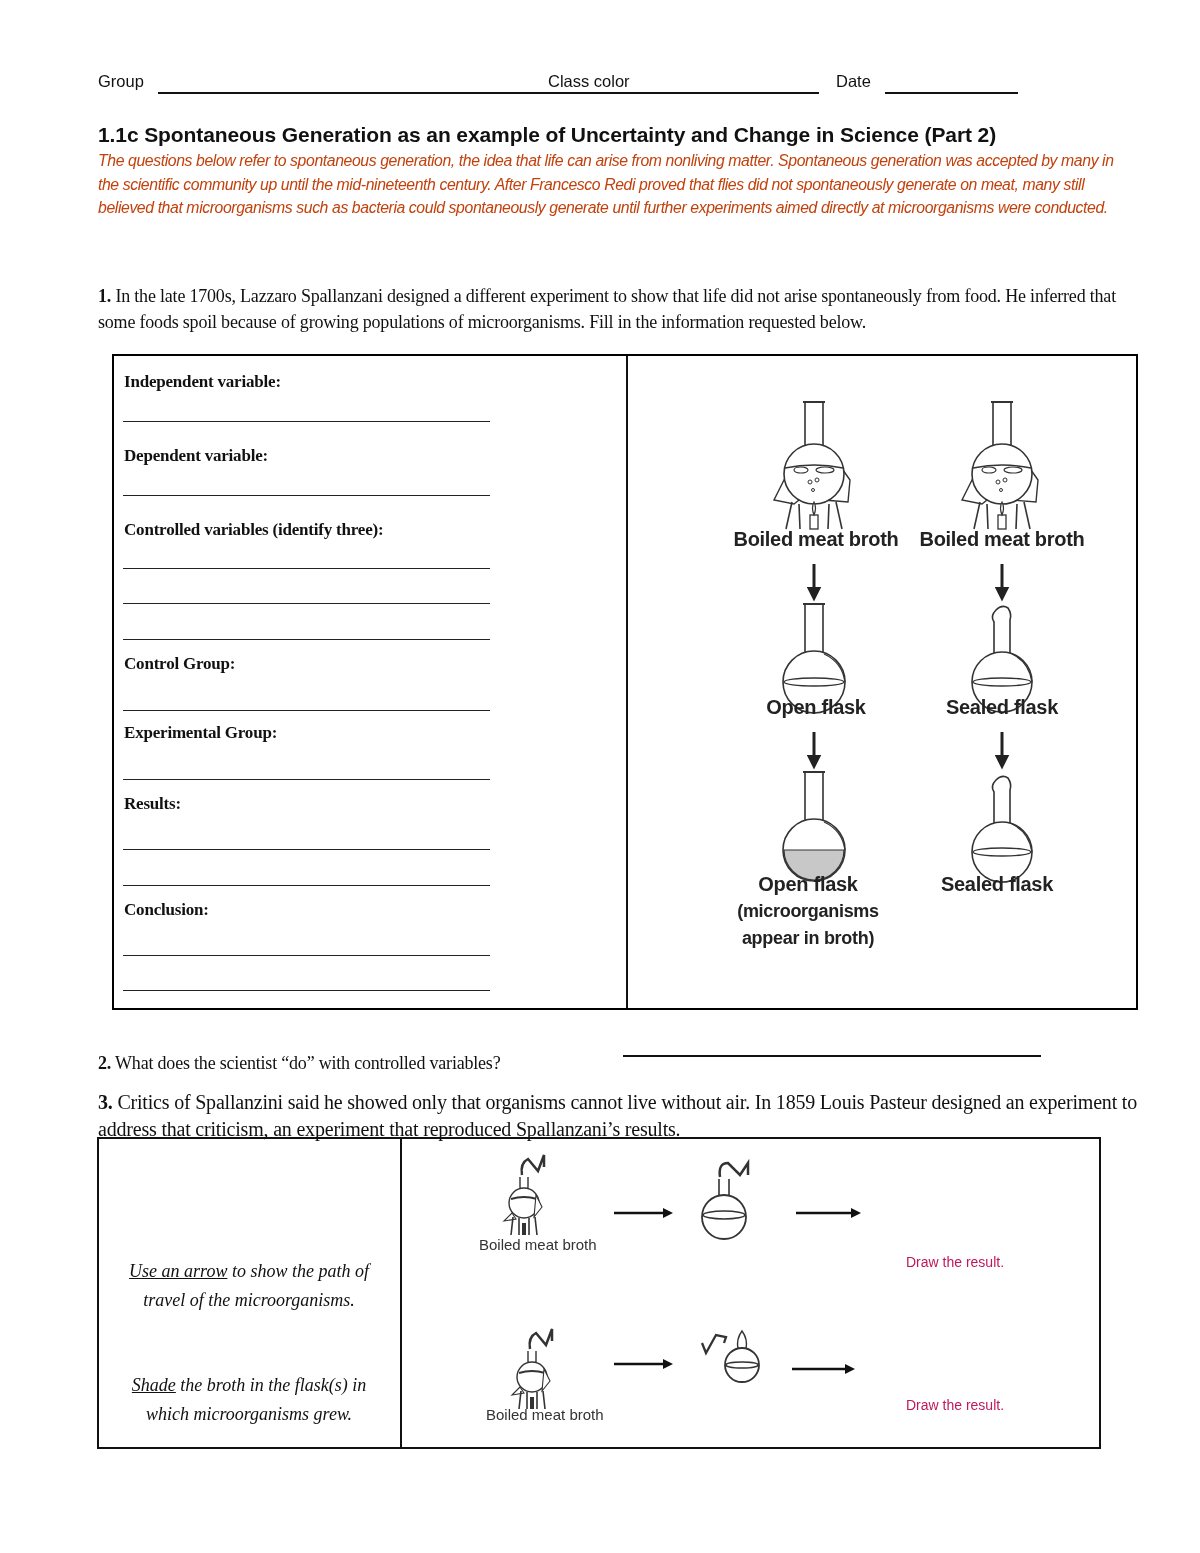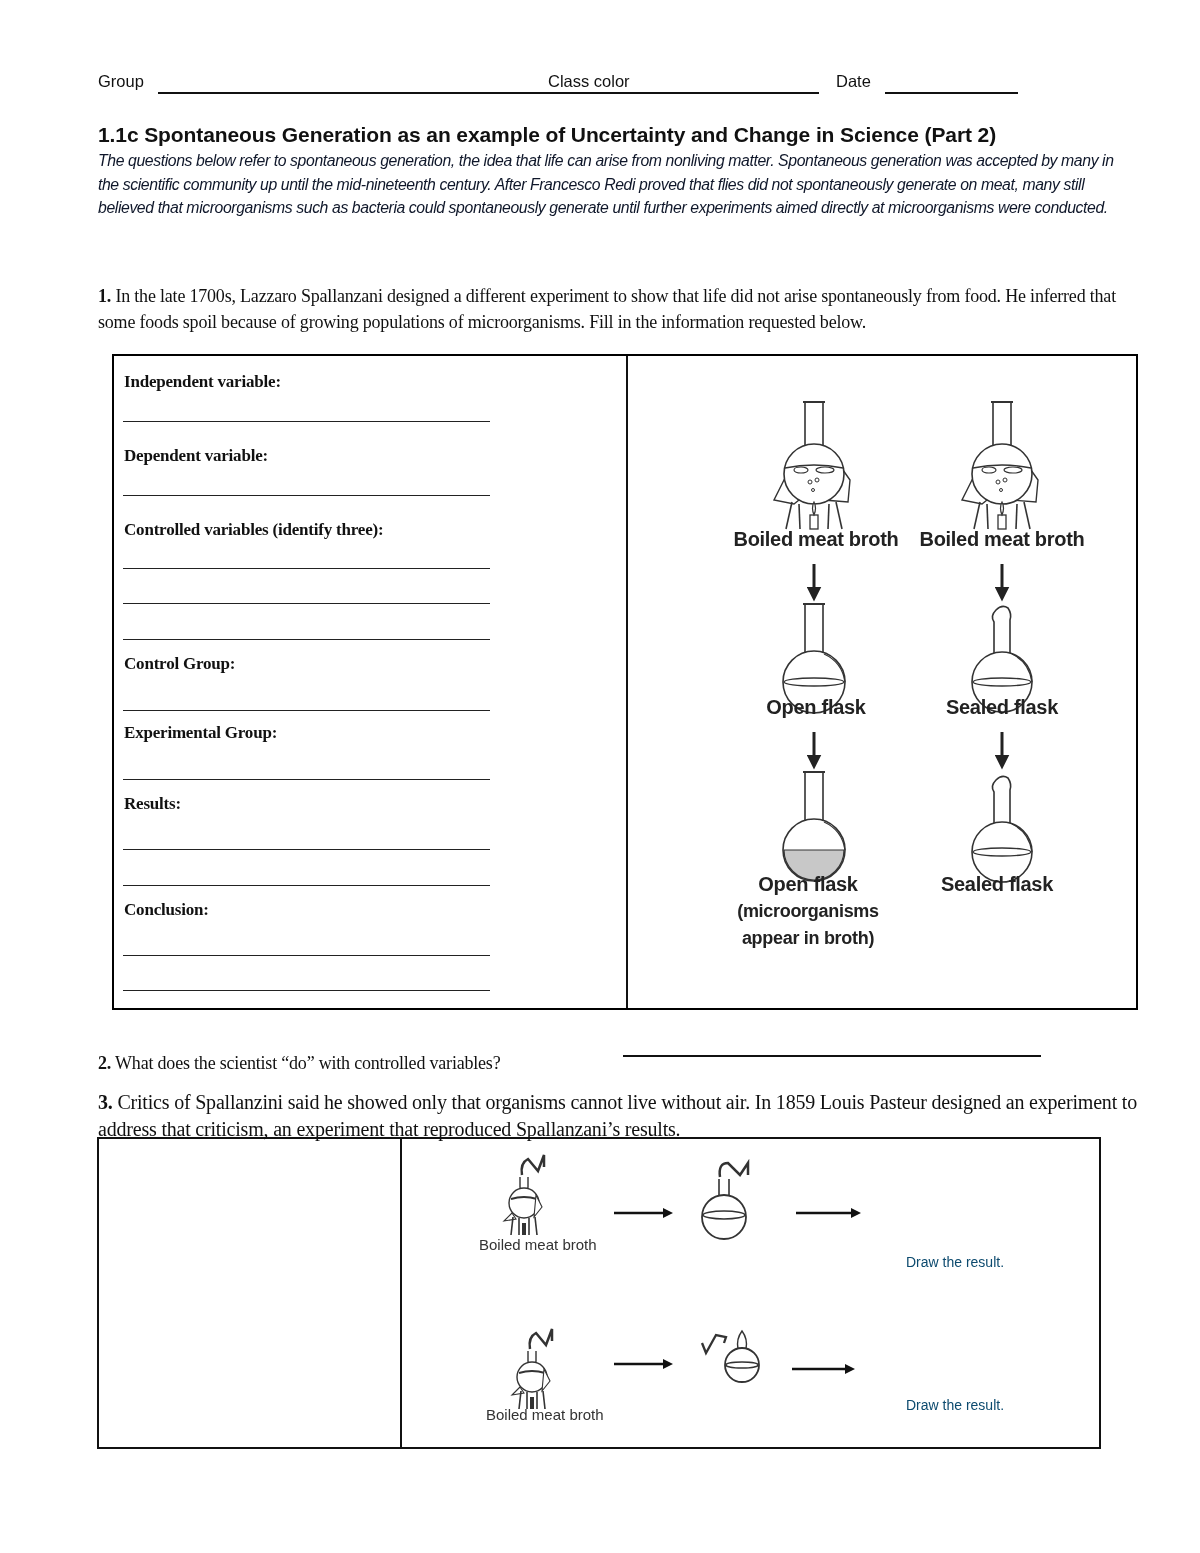--- a/index.html
+++ b/index.html
@@ -7,21 +7,21 @@
     .sans { font-family: "Liberation Sans", sans-serif; }
     .serif { font-family: "Liberation Serif", serif; margin-top: 20px; }
     .abs { position: absolute; }
 
     
     .hdr { top: 70px; left: 98px; width: 930px; height: 26px; font-size: 16.5px; }
     .hdr span { position: absolute; top: 2px; }
     .hdr .line { position: absolute; height: 0; border-bottom: 2px solid #111; top: 22px; }
 
     .title { top: 123px; left: 98px; font-size: 21px; font-weight: bold; letter-spacing: -0.1px; white-space: nowrap; }
-    .intro { top: 149px; left: 98px; width: 1040px; font-size: 15.8px; font-style: italic; line-height: 23.5px; letter-spacing: -0.4px; color: #0f172a; }
+    .intro { top: 149px; left: 98px; width: 1040px; font-size: 15.8px; font-style: italic; line-height: 23.5px; letter-spacing: -0.4px; color: #c2410c; }
 
     .q1 { top: 263px; left: 98px; width: 1040px; font-size: 18px; line-height: 26px; letter-spacing: -0.2px; }
     .q1 b, .q2 b, .q3 b { font-weight: bold; }
 
     
     .t1 { top: 354px; left: 112px; width: 1026px; height: 656px; border: 2px solid #000000; box-sizing: border-box; }
     .t1 .divider { position: absolute; top: 0; bottom: 0; left: 512px; border-left: 2px solid #111; }
     .field-label { position: absolute; left: 10px; font-size: 17px; font-weight: bold; letter-spacing: -0.2px; }
     .blank { position: absolute; left: 9px; width: 367px; border-bottom: 1.5px solid #222; height: 0; }
 
@@ -31,21 +31,21 @@
     .q2line { top: 1055px; left: 623px; width: 418px; border-bottom: 2px solid #111; }
     .q3 { top: 1069px; left: 98px; width: 1040px; font-size: 20px; line-height: 27px; letter-spacing: -0.2px; }
 
     
     .t2 { top: 1137px; left: 97px; width: 1004px; height: 312px; border: 2px solid #111; box-sizing: border-box; }
     .t2 .divider { position: absolute; top: 0; bottom: 0; left: 301px; border-left: 2px solid #111; }
     .instr { position: absolute; left: 10px; width: 280px; text-align: center; font-size: 18px; font-style: italic; line-height: 28.5px; }
     .instr u { text-decoration: underline; }
 
     .small-label { position: absolute; font-size: 15px; color: #333; white-space: nowrap; }
-    .draw-label { position: absolute; font-size: 14px; color: #0c4a6e; white-space: nowrap; }
+    .draw-label { position: absolute; font-size: 14px; color: #be185d; white-space: nowrap; }
   </style>
 </head>
 <body>
 
 <div class="abs hdr sans">
   <span style="left:0">Group</span>
   <div class="line" style="left:60px;width:378px"></div>
   <span style="left:450px">Class color</span>
   <div class="line" style="left:438px;width:283px"></div>
   <span style="left:738px">Date</span>
@@ -170,20 +170,26 @@
 </div>
 <div class="abs q2line"></div>
 
 <div class="abs q3 serif">
   <b>3.</b><span> Critics of Spallanzini said he showed only that organisms cannot live without air. In 1859 Louis Pasteur designed an experiment to address that criticism, an experiment that reproduced Spallanzani’s results.</span>
 </div>
 
 <div class="abs t2">
   <div class="divider"></div>
 
+  <div class="instr serif b" style="top:98px">
+    <u>Use an arrow</u><span> to show the path of travel of the microorganisms.</span>
+  </div>
+  <div class="instr serif b" style="top:212px">
+    <u>Shade</u><span> the broth in the flask(s) in which microorganisms grew.</span>
+  </div>
 
   <svg class="abs" style="left:303px;top:0" width="697" height="308" viewBox="0 0 697 308">
     <defs>
       <marker id="ah2" viewBox="0 0 10 10" refX="5" refY="5" markerWidth="4" markerHeight="4" orient="auto">
         <path d="M0,0 L10,5 L0,10 Z" fill="#111"></path>
       </marker>
       <g id="swan-boil">
         <path d="M-2,20 Q-4,8 4,4 L14,16 L20,0 L20,12" fill="none" stroke="#333" stroke-width="2.5"></path>
         <path d="M-4,22 L-4,32 Q-4,36 0,36 Q4,36 4,32 L4,22" fill="#fff" stroke="#333" stroke-width="1.4"></path>
         <circle cx="0" cy="48" r="15" fill="#fff" stroke="#333" stroke-width="1.4"></circle>

